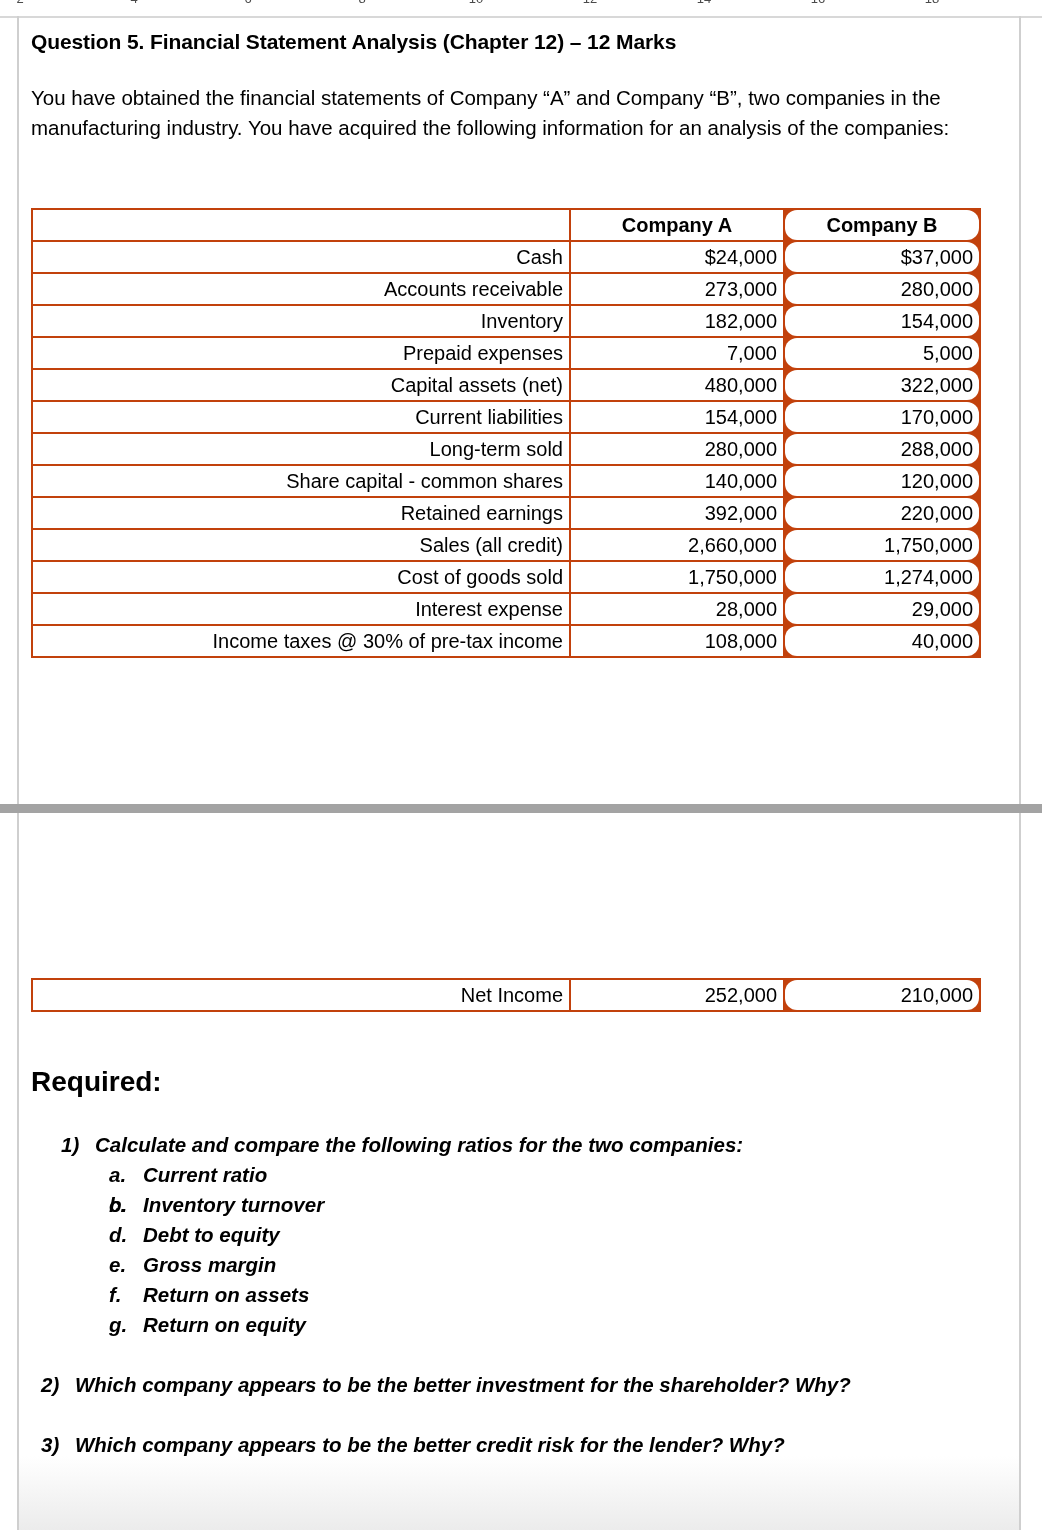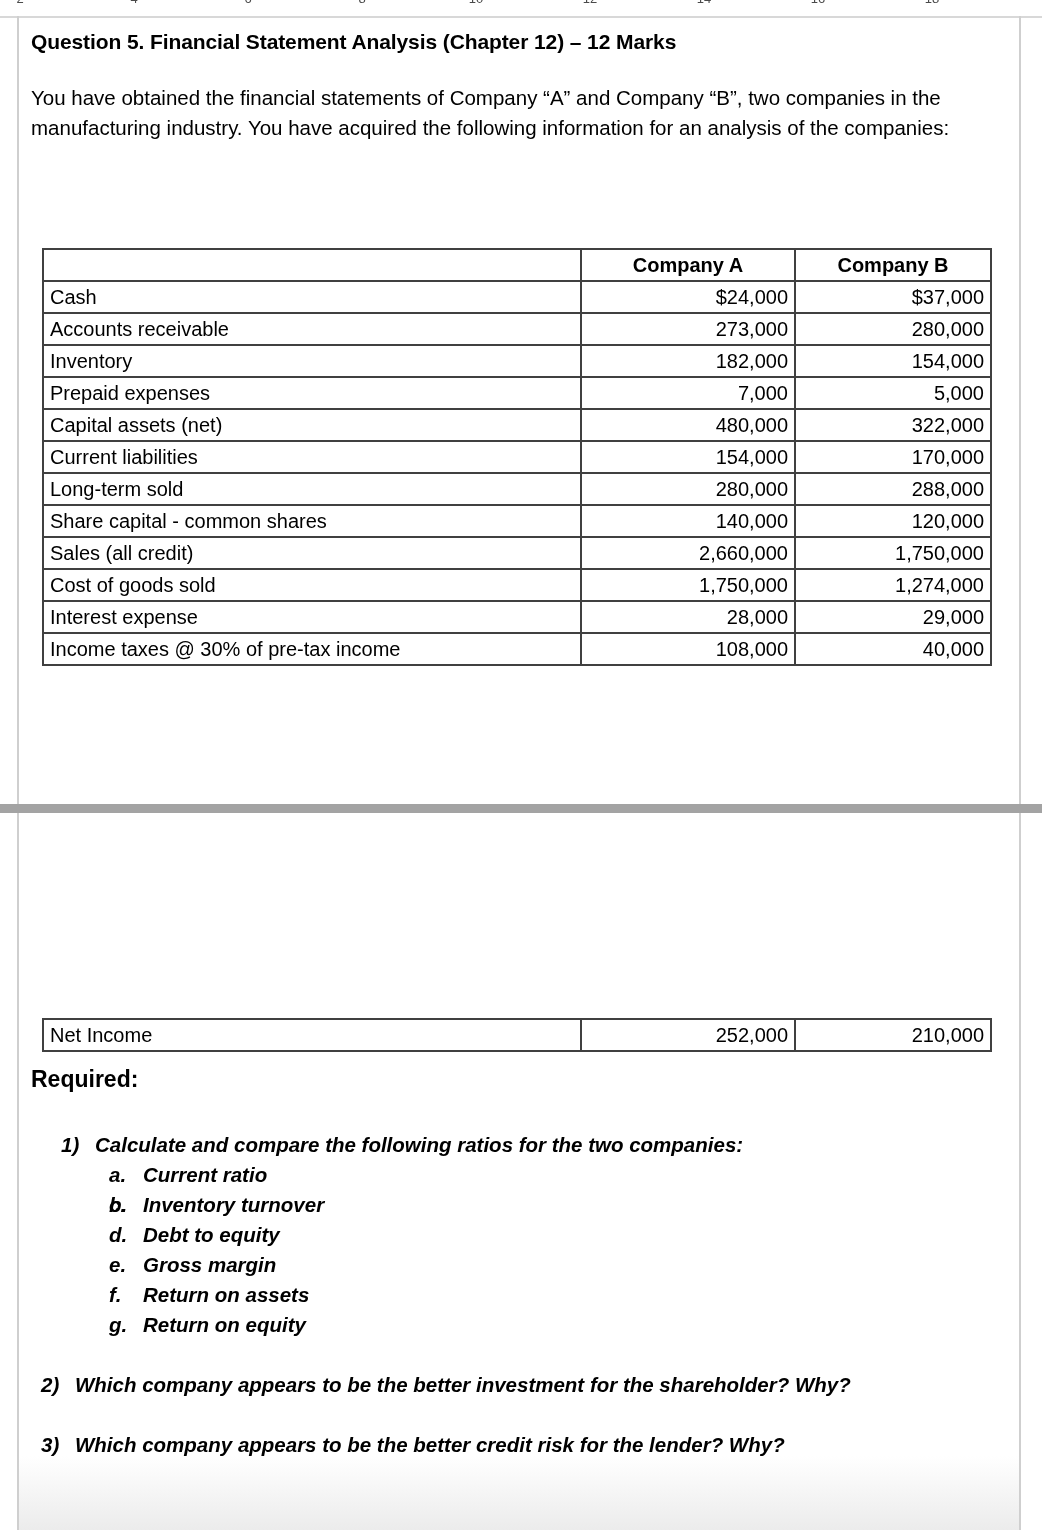--- a/index.html
+++ b/index.html
@@ -94,42 +94,41 @@
     left: 31px;
     top: 67px;
     width: 955px;
     font-size: 20.5px;
     line-height: 30px;
   }
 
   
   .fin-table {
     position: absolute;
-    left: 42px;
+    left: 31px;
     border-collapse: separate;
     border-spacing: 2px;
-    background: #404040;
+    background: #c2410c;
     table-layout: fixed;
-    margin-top: 40px;
   }
   .fin-table.main { top: 192px; width: 948px; }
   .fin-table.net  { top: 962px; width: 948px; }
 
   .fin-table td, .fin-table th {
     background: #ffffff;
     font-size: 20px;
     font-weight: normal;
     padding: 2px 6px;
     height: 26px;
     vertical-align: middle;
     font-family: "Liberation Sans", sans-serif;
   }
-  .col-label { width: 524px; text-align: left; }
+  .col-label { width: 524px; text-align: right; }
   .col-a     { width: 200px; text-align: right; }
-  .col-b     { width: 182px; text-align: right; }
+  .col-b     { width: 182px; text-align: right; border-radius: 12px; }
 
   .fin-table th {
     font-weight: bold;
     text-align: center;
   }
 
   
   .sep-bar {
     position: absolute;
     left: 0;
@@ -137,21 +136,21 @@
     width: 1042px;
     height: 9px;
     background: #a3a3a3;
   }
 
   
   .required-head {
     position: absolute;
     left: 31px;
     top: 1050px;
-    font-size: 23px;
+    font-size: 28px;
     font-weight: bold;
   }
   .req-list {
     position: absolute;
     left: 31px;
     top: 1114px;
     width: 960px;
   }
   .req-item {
     position: relative;
@@ -250,20 +249,25 @@
         </tr>
         <tr>
           <td class="col-label">Long-term sold</td>
           <td class="col-a">280,000</td>
           <td class="col-b">288,000</td>
         </tr>
         <tr>
           <td class="col-label">Share capital - common shares</td>
           <td class="col-a">140,000</td>
           <td class="col-b">120,000</td>
+        </tr>
+        <tr>
+          <td class="col-label">Retained earnings</td>
+          <td class="col-a">392,000</td>
+          <td class="col-b">220,000</td>
         </tr>
         <tr>
           <td class="col-label">Sales (all credit)</td>
           <td class="col-a">2,660,000</td>
           <td class="col-b">1,750,000</td>
         </tr>
         <tr>
           <td class="col-label">Cost of goods sold</td>
           <td class="col-a">1,750,000</td>
           <td class="col-b">1,274,000</td>

